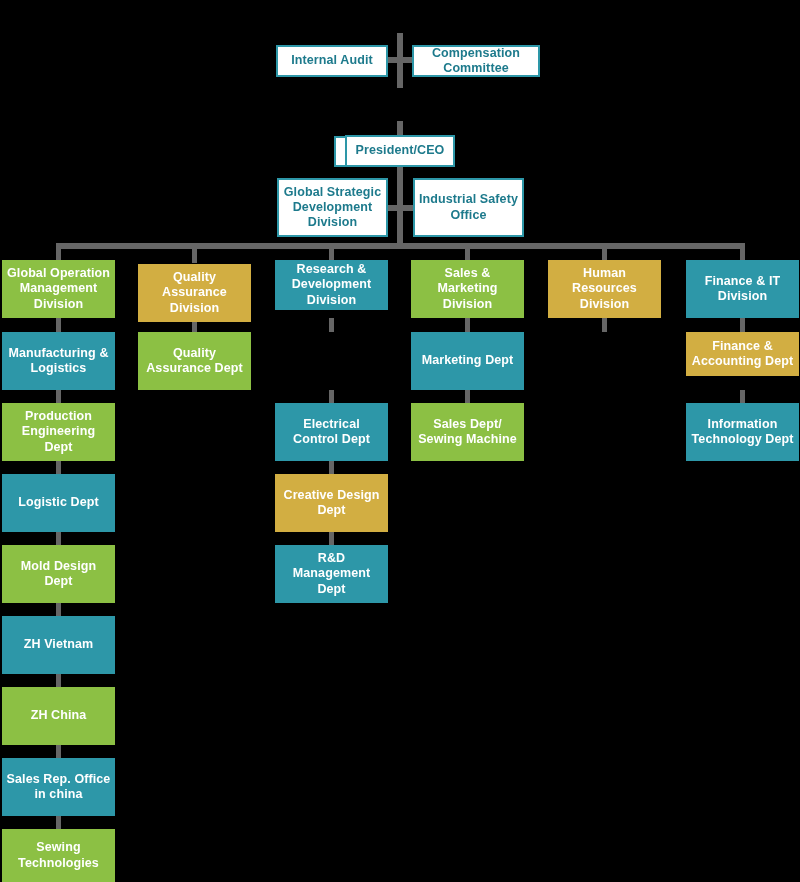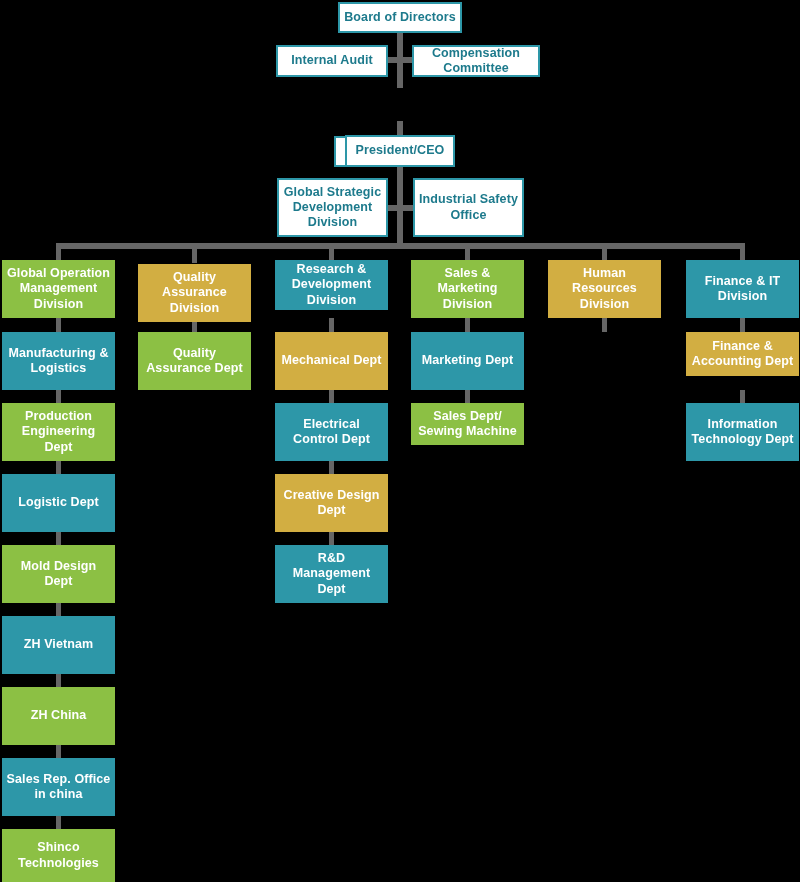--- a/index.html
+++ b/index.html
@@ -57,21 +57,20 @@
   }
   .box.green  { background: #8cc044; }
   .box.gold   { background: #d2ae42; }
   .box.teal   { background: #2d97a8; }
 </style>
 </head>
 <body>
 
 <div id="chart">
 
-  <div class="box outline bold-title" style="left:338px; top:2px; width:124px; height:31px;">Board of Directors</div>
 
   <div class="line v" style="left:397px; top:33px; width:6px; height:55px;"></div>
 
   <div class="line h" style="left:352px; top:57px; width:96px; height:6px;"></div>
 
   <div class="box outline" style="left:276px; top:45px; width:112px; height:32px;">Internal Audit</div>
 
   <div class="box outline" style="left:412px; top:45px; width:128px; height:32px;">Compensation Committee</div>
 
   <div class="box outline" style="left:334px; top:90px; width:108px; height:31px;margin-top:46px;">Chairman</div>
@@ -114,48 +113,47 @@
 
   <div class="box filled teal" style="left:2px; top:616px; width:113px; height:58px;">ZH Vietnam</div>
   <div class="line v" style="left:56px; top:674px; height:13px;"></div>
 
   <div class="box filled green" style="left:2px; top:687px; width:113px; height:58px;">ZH China</div>
   <div class="line v" style="left:56px; top:745px; height:13px;"></div>
 
   <div class="box filled teal" style="left:2px; top:758px; width:113px; height:58px;">Sales Rep. Office in china</div>
   <div class="line v" style="left:56px; top:816px; height:13px;"></div>
 
-  <div class="box filled green" style="left:2px; top:829px; width:113px; height:53px;">Shinco Technologies</div>
+  <div class="box filled green" style="left:2px; top:829px; width:113px; height:53px;">Sewing Technologies</div>
 
   <div class="box filled gold" style="left:138px; top:264px; width:113px; height:58px;">Quality Assurance Division</div>
   <div class="line v" style="left:192px; top:318px; height:14px;"></div>
 
   <div class="box filled green" style="left:138px; top:332px; width:113px; height:58px;">Quality Assurance Dept</div>
 
   <div class="box filled teal" style="left:275px; top:260px; width:113px; height:50px;">Research &amp; Development Division</div>
   <div class="line v" style="left:329px; top:318px; height:14px;"></div>
 
-  <div class="box filled gold" style="left:275px; top:332px; width:113px; height:58px;">Mechanical Dept</div>
   <div class="line v" style="left:329px; top:390px; height:13px;"></div>
 
   <div class="box filled teal" style="left:275px; top:403px; width:113px; height:58px;">Electrical Control Dept</div>
   <div class="line v" style="left:329px; top:461px; height:13px;"></div>
 
   <div class="box filled gold" style="left:275px; top:474px; width:113px; height:58px;">Creative Design Dept</div>
   <div class="line v" style="left:329px; top:532px; height:13px;"></div>
 
   <div class="box filled teal" style="left:275px; top:545px; width:113px; height:58px;">R&amp;D Management Dept</div>
 
   <div class="box filled green" style="left:411px; top:260px; width:113px; height:58px;">Sales &amp; Marketing Division</div>
   <div class="line v" style="left:465px; top:318px; height:14px;"></div>
 
   <div class="box filled teal" style="left:411px; top:332px; width:113px; height:58px;">Marketing Dept</div>
   <div class="line v" style="left:465px; top:390px; height:13px;"></div>
 
-  <div class="box filled green" style="left:411px; top:403px; width:113px; height:42px;">Sales Dept/ Sewing Machine</div>
+  <div class="box filled green" style="left:411px; top:403px; width:113px; height:58px;">Sales Dept/ Sewing Machine</div>
 
   <div class="box filled gold" style="left:548px; top:260px; width:113px; height:58px;">Human Resources Division</div>
   <div class="line v" style="left:602px; top:318px; height:14px;"></div>
 
 
   <div class="box filled teal" style="left:686px; top:260px; width:113px; height:58px;">Finance &amp; IT Division</div>
   <div class="line v" style="left:740px; top:318px; height:14px;"></div>
 
   <div class="box filled gold" style="left:686px; top:332px; width:113px; height:44px;">Finance &amp; Accounting Dept</div>
   <div class="line v" style="left:740px; top:390px; height:13px;"></div>

